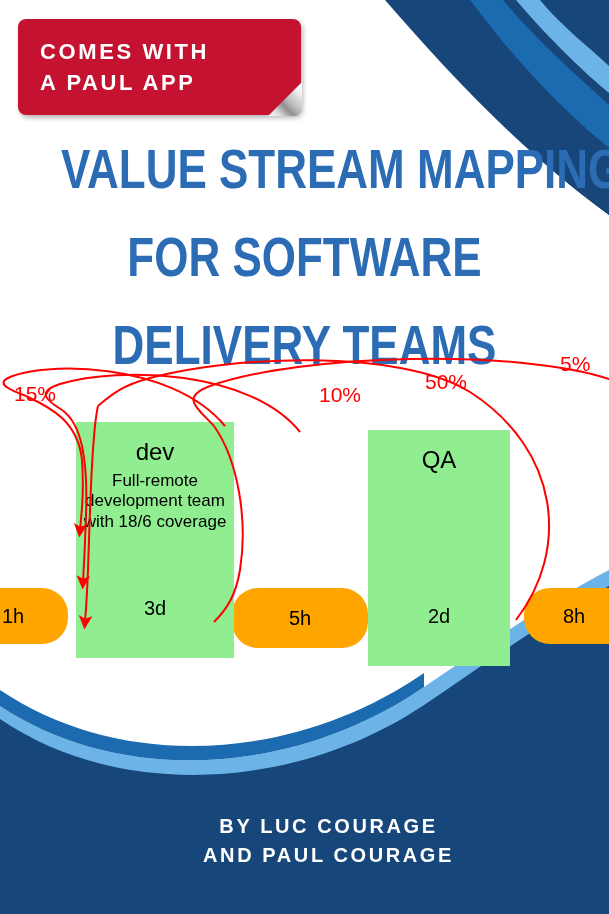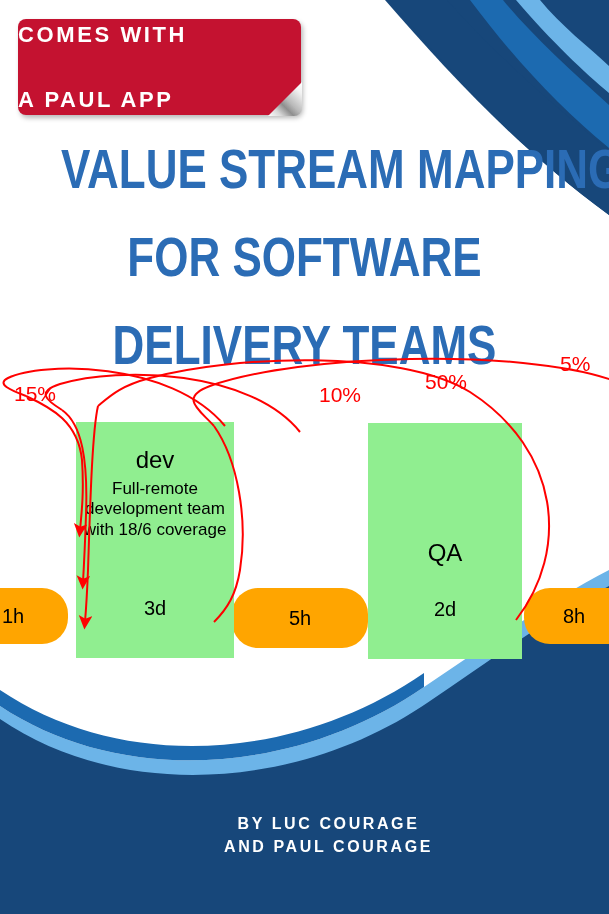--- a/index.html
+++ b/index.html
@@ -38,21 +38,22 @@
     inset: 0;
     background: #C41230;
     border-radius: 8px 8px 8px 8px;
     box-shadow: 2px 3px 5px rgba(0,0,0,0.28);
   }
   #badge-text {
     position: absolute;
     inset: 0;
     display: flex;
     flex-direction: column;
-    justify-content: space-between;
+    justify-content: center;
+    padding-left: 22px;
     box-sizing: border-box;
     border-radius: 15px;
   }
   #badge-text .line {
     color: #ffffff;
     font-weight: bold;
     font-size: 22px;
     letter-spacing: 2.6px;
     line-height: 1.42;
     white-space: nowrap;
@@ -110,21 +111,21 @@
     position: absolute;
     background: #90EE90;
     display: flex;
     flex-direction: column;
     align-items: center;
     color: #000000;
     overflow: hidden;
   }
   .proc-title {
     font-size: 24px;
-    margin-top: 24px;
+    margin-top: 16px;
     line-height: 1.15;
   }
   .proc-desc {
     font-size: 17px;
     line-height: 1.22;
     text-align: center;
     margin-top: 5px;
     padding: 0 6px;
   }
   .proc-time {
@@ -155,21 +156,21 @@
   #authors {
     position: absolute;
     left: 0;
     top: 812px;
     width: 609px;
     text-align: center;
     color: #ffffff;
   }
   #authors .aline {
     font-weight: bold;
-    font-size: 16px;
+    font-size: 20px;
     letter-spacing: 2.6px;
     line-height: 1.45;
     white-space: nowrap;
     margin-left: 48px;
   }
 </style>
 </head>
 <body>
 
 <div id="cover">
@@ -213,21 +214,21 @@
     <div class="wait-box" style="left:524px; top:248px; width:130px; height:56px;">
       <span style="margin-right:30px;">8h</span>
     </div>
 
     <div class="proc-box" style="left:76px; top:82px; width:158px; height:236px;">
       <div class="proc-title">dev</div>
       <div class="proc-desc">Full-remote development team with 18/6 coverage</div>
       <div class="proc-time">3d</div>
     </div>
 
-    <div class="proc-box" style="left:368px; top:83px; width:154px; height:236px;justify-content:center;">
+    <div class="proc-box" style="left:368px; top:90px; width:142px; height:236px;">
       <div class="proc-title">QA</div>
       <div class="proc-time">2d</div>
     </div>
 
     <svg id="arcs" viewBox="0 0 609 320" preserveAspectRatio="none">
       <defs>
         <marker id="ah" markerWidth="7" markerHeight="7" refX="3.2" refY="3.4" orient="auto" markerUnits="strokeWidth">
           <path d="M0,0 L7,3.4 L0,6.8 L1.6,3.4 Z" fill="#FF0000"></path>
         </marker>
       </defs>

